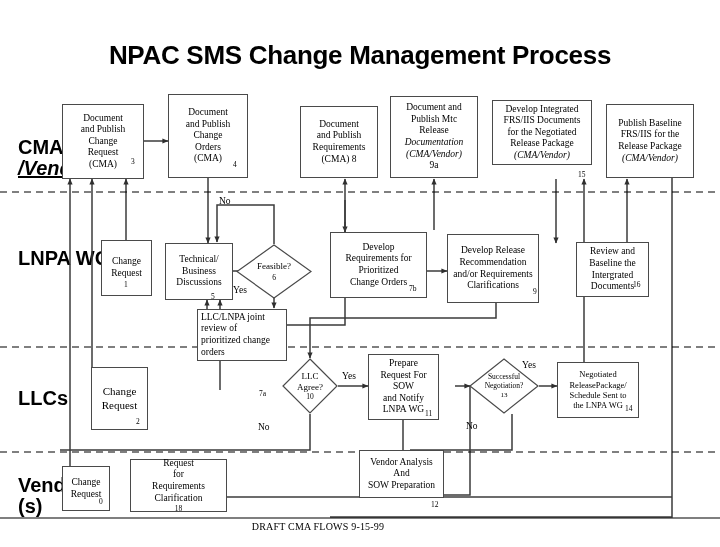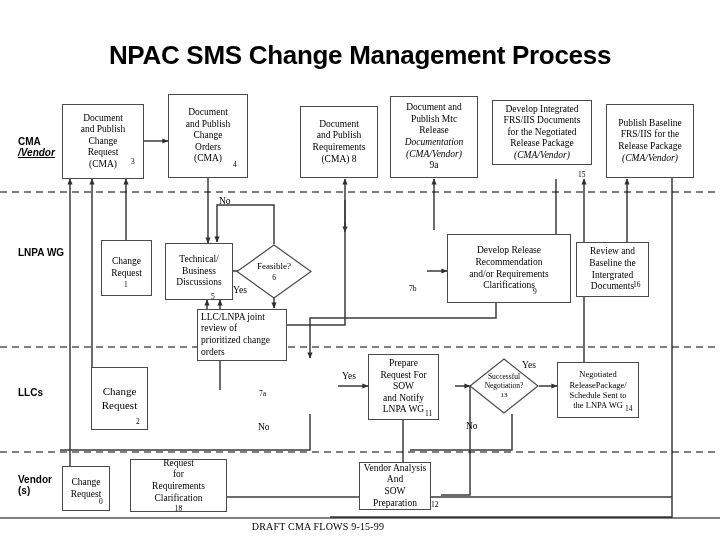--- a/index.html
+++ b/index.html
@@ -24,21 +24,21 @@
     font-family: "Liberation Sans", sans-serif;
     font-weight: bold;
     font-size: 26px;
     letter-spacing: -0.3px;
     color: #000;
   }
   .swimlabel {
     position: absolute;
     font-family: "Liberation Sans", sans-serif;
     font-weight: bold;
-    font-size: 10px;
+    font-size: 20px;
     color: #000;
     line-height: 1.05;
   }
   .swimlabel .ital {
     font-style: italic;
     text-decoration: underline;
     display: block;
   }
   .box {
     position: absolute;
@@ -268,23 +268,31 @@
 
   <div class="box" style="left:165px; top:243px; width:68px; height:57px;">
     <div class="inner">
       <div>Technical/</div>
       <div>Business</div>
       <div>Discussions</div>
     </div>
   </div>
   <div class="num" style="left:211px; top:292px;">5</div>
 
+  <div class="box" style="left:330px; top:232px; width:97px; height:66px;">
+    <div class="inner">
+      <div>Develop</div>
+      <div>Requirements for</div>
+      <div>Prioritized</div>
+      <div>Change Orders</div>
+    </div>
+  </div>
   <div class="num" style="left:409px; top:284px;">7b</div>
 
-  <div class="box" style="left:447px; top:234px; width:124px; height:69px;">
+  <div class="box" style="left:447px; top:234px; width:92px; height:69px;">
     <div class="inner">
       <div>Develop Release</div>
       <div>Recommendation</div>
       <div>and/or Requirements</div>
       <div>Clarifications</div>
     </div>
   </div>
   <div class="num" style="left:533px; top:287px;">9</div>
 
   <div class="box" style="left:576px; top:242px; width:73px; height:55px;">
@@ -347,41 +355,53 @@
   <div class="box" style="left:130px; top:459px; width:97px; height:53px;">
     <div class="inner">
       <div>Request</div>
       <div>for</div>
       <div>Requirements</div>
       <div>Clarification</div>
       <div style="font-size:7.5px;">18</div>
     </div>
   </div>
 
-  <div class="box" style="left:359px; top:462px; width:72px; height:48px;">
+  <div class="box" style="left:359px; top:450px; width:85px; height:48px;">
     <div class="inner">
       <div>Vendor Analysis</div>
       <div>And</div>
       <div>SOW Preparation</div>
     </div>
   </div>
   <div class="num" style="left:431px; top:500px;">12</div>
 
   <div class="diamond-wrap" style="left:236px; top:244px; width:76px; height:55px;">
     <svg width="76" height="55" viewBox="0 0 76 55" xmlns="http://www.w3.org/2000/svg">
       <polygon points="38,1 75,27.5 38,54 1,27.5" fill="#ffffff" stroke="#4a4a4a" stroke-width="1.2"></polygon>
     </svg>
     <div class="diamond-label">
       <div>
         <div>Feasible?</div>
         <div style="font-size:7.5px; margin-top:2px;">6</div>
       </div>
     </div>
   </div>
 
+  <div class="diamond-wrap" style="left:282px; top:358px; width:56px; height:56px;">
+    <svg width="56" height="56" viewBox="0 0 56 56" xmlns="http://www.w3.org/2000/svg">
+      <polygon points="28,1 55,28 28,55 1,28" fill="#ffffff" stroke="#4a4a4a" stroke-width="1.2"></polygon>
+    </svg>
+    <div class="diamond-label">
+      <div>
+        <div>LLC</div>
+        <div>Agree?</div>
+        <div style="font-size:7.5px;">10</div>
+      </div>
+    </div>
+  </div>
 
   <div class="diamond-wrap" style="left:469px; top:358px; width:70px; height:56px;">
     <svg width="70" height="56" viewBox="0 0 70 56" xmlns="http://www.w3.org/2000/svg">
       <polygon points="35,1 69,28 35,55 1,28" fill="#ffffff" stroke="#4a4a4a" stroke-width="1.2"></polygon>
     </svg>
     <div class="diamond-label">
       <div style="font-size:7.5px;">
         <div>Successful</div>
         <div>Negotiation?</div>
         <div style="font-size:7px; margin-top:1px;">13</div>

